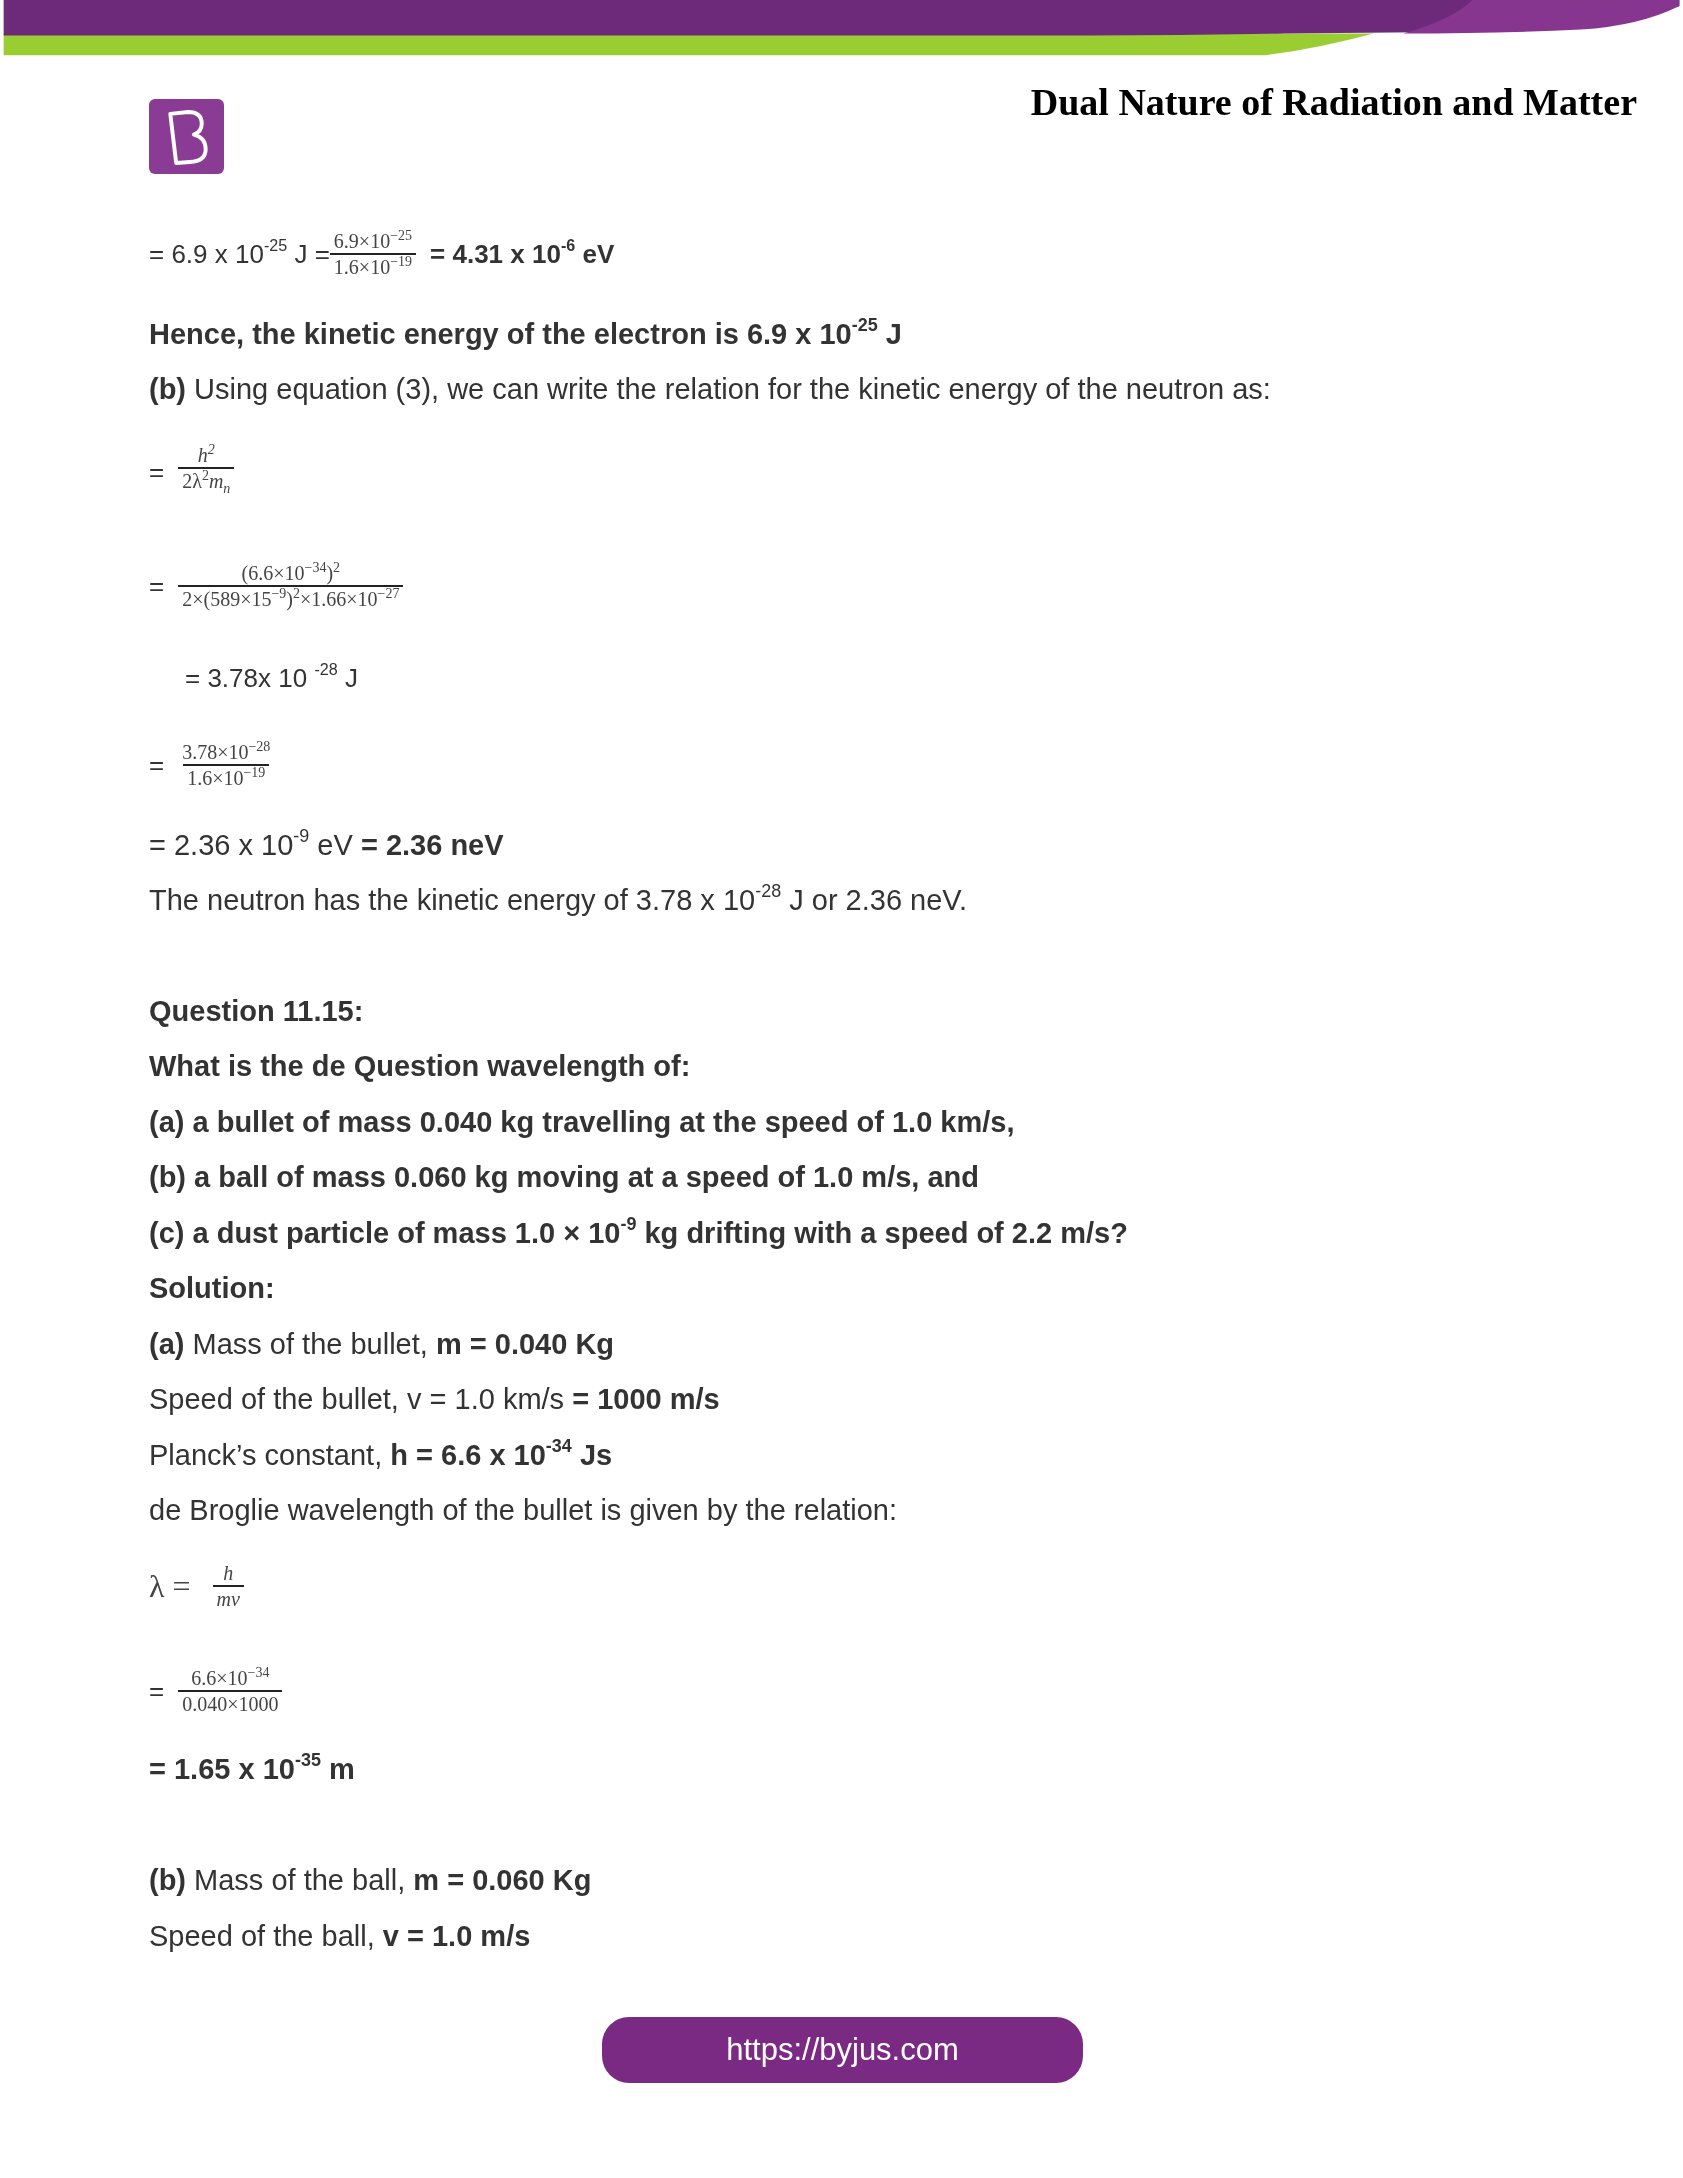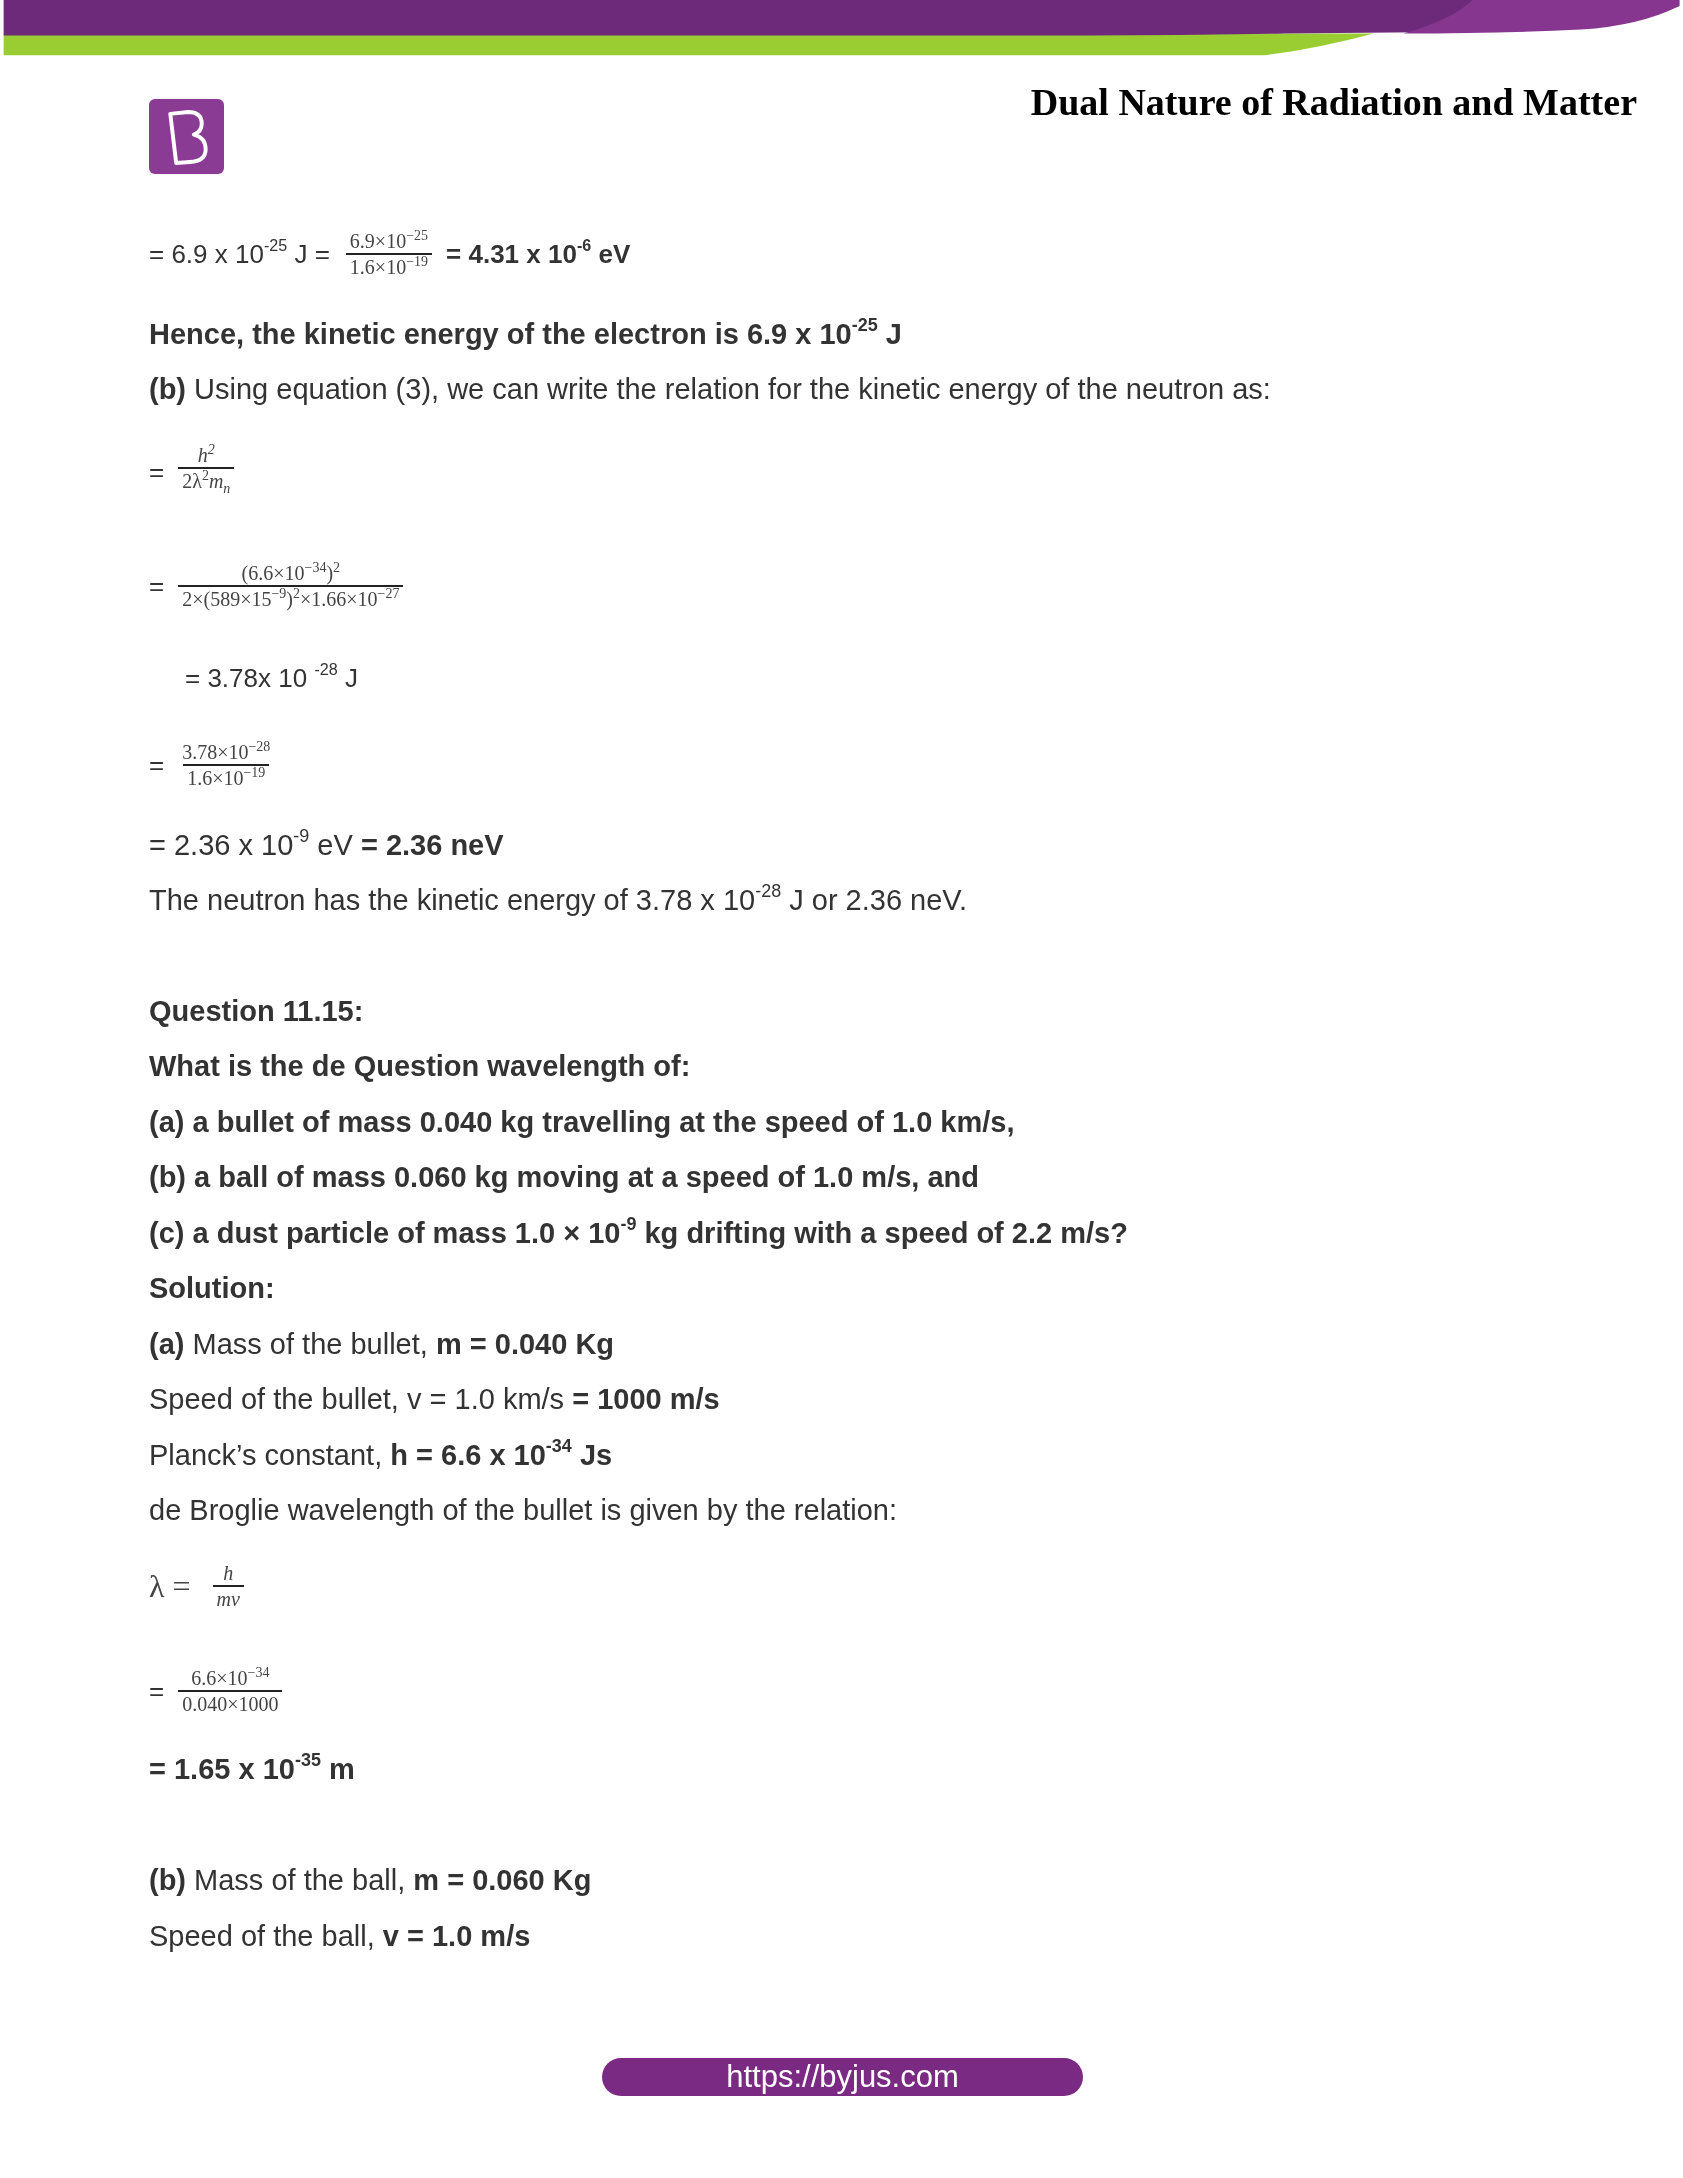--- a/index.html
+++ b/index.html
@@ -57,26 +57,25 @@
     .frac .num { padding: 0 4px 1px; line-height: 22px; }
     .frac .den { padding: 1px 4px 0; line-height: 22px; border-top: 2px solid #222; }
     .frac sup { font-size: 0.7em; vertical-align: 0.6em; }
     .it { font-style: italic; }
     .lambda-eq {
       font-family: "Liberation Serif", "DejaVu Serif", serif; font-size: 32px; margin-right: 22px; color: #444;
     }
 
     
     .footer-pill {
-      position: absolute; left: 602px; top: 2017px; width: 481px; height: 38px;
+      position: absolute; left: 602px; top: 2017px; width: 481px; height: 66px;
       background: #7a2a82; border-radius: 27px;
       display: flex; align-items: center; justify-content: center;
       color: #ffffff; font-size: 31px; font-family: "Liberation Sans", sans-serif;
       text-decoration: none;
-      margin-top: 41px;
     }
   </style>
 </head>
 <body>
 
 <div class="banner">
   <svg width="1683" height="69" viewBox="0 0 1700 70">
     <path d="M0 34 L1390 34 Q1330 50 1280 56 L0 56 Z" fill="#9acd32"></path>
     <path d="M0 0 L1700 0 L1700 6 Q1640 30 1520 32 L1300 34 Q1200 36 1100 36 L0 36 Z" fill="#6e2a7a"></path>
     <path d="M1460 0 L1700 0 L1700 6 Q1660 26 1600 30 Q1520 34 1420 34 Q1470 20 1490 0 Z" fill="#86368f"></path>
@@ -92,21 +91,21 @@
 </div>
 
 <div class="doc-title">
   <div>Dual Nature of Radiation and Matter</div>
 </div>
 
 <div class="content">
 
   <div class="mathline" style="top:230px;">
     <span style="font-size:26px;"><span>= 6.9 x 10</span><sup>-25</sup><span> J = </span></span>
-    <span class="frac" style="margin-left:16px;">
+    <span class="frac" style="margin-left:0;">
       <span class="num"><span>6.9×10</span><sup>−25</sup></span>
       <span class="den"><span>1.6×10</span><sup>−19</sup></span>
     </span>
     <span class="b" style="font-size:26px; margin-left:14px;"><span>= 4.31 x 10</span><sup>-6</sup><span> eV</span></span>
   </div>
 
   <div class="line b" style="top:317px;">
     <span>Hence, the kinetic energy of the electron is 6.9 x 10</span><sup>-25</sup><span> J</span>
   </div>
 

